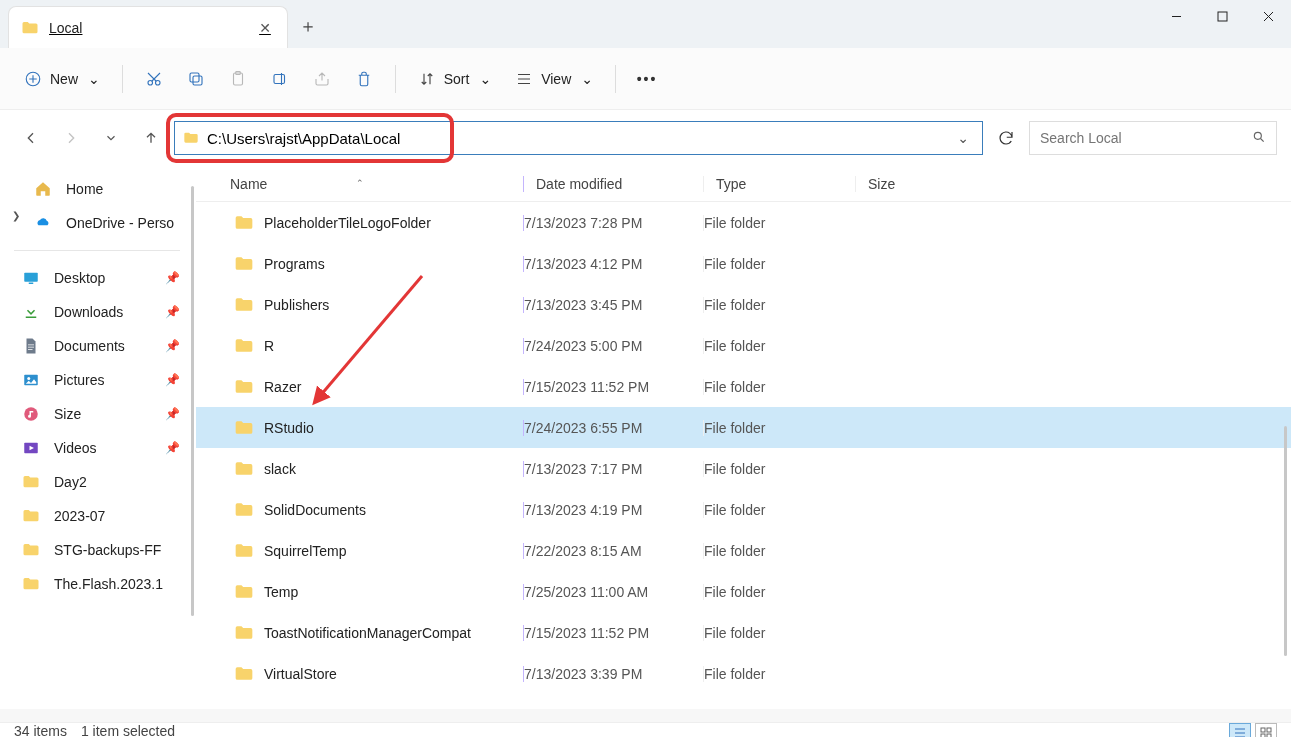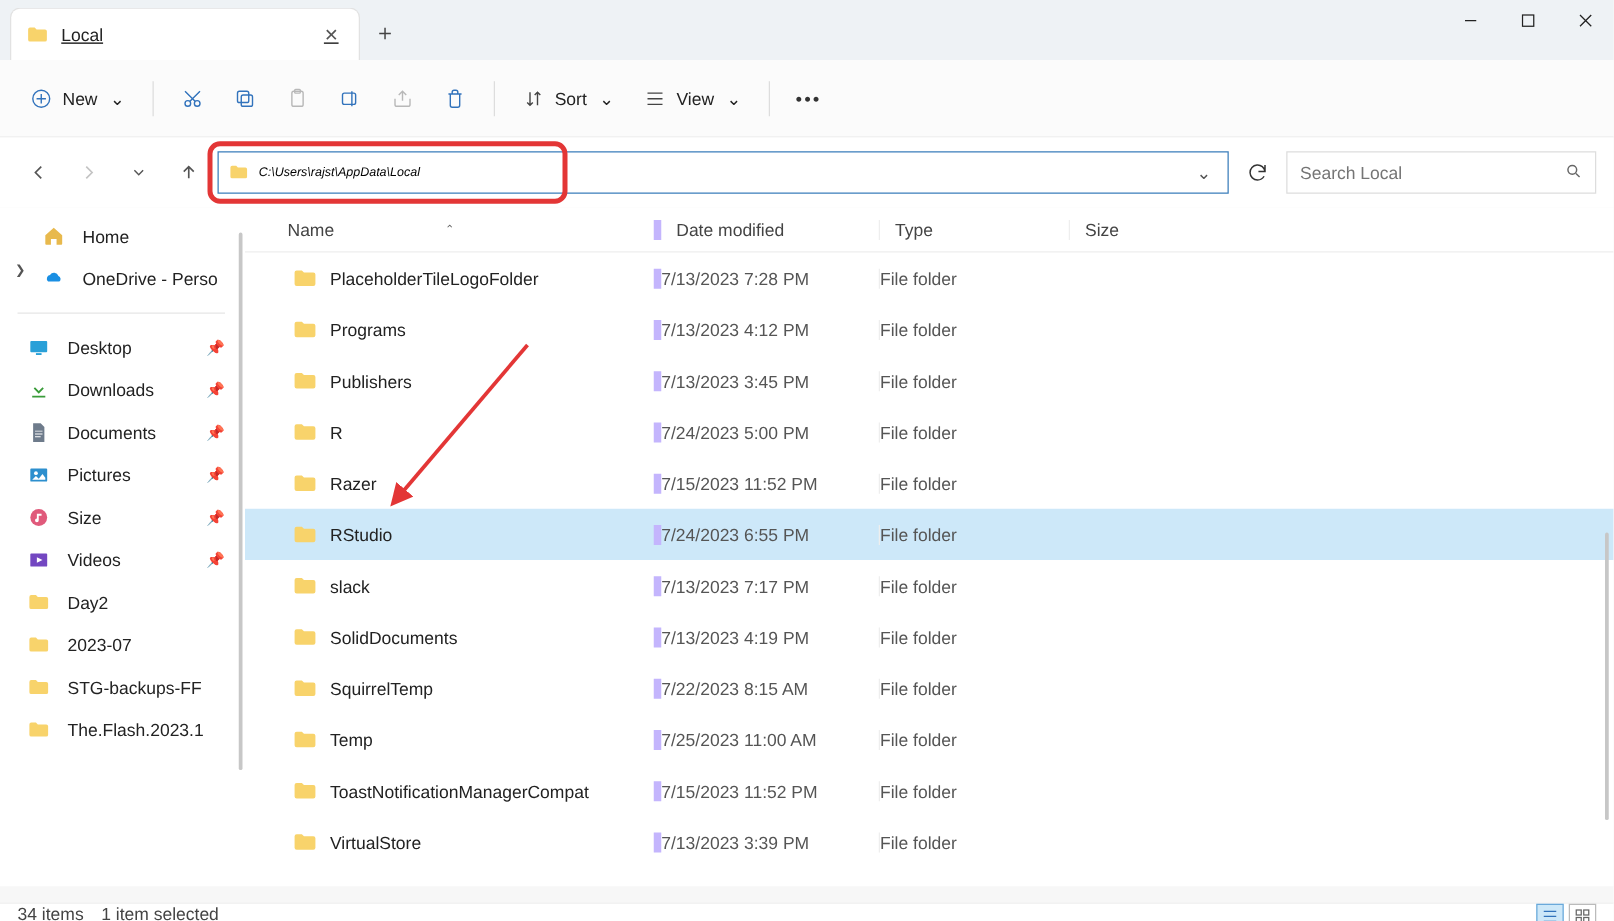--- a/index.html
+++ b/index.html
@@ -17,38 +17,38 @@
 .tb-btn { display:flex; align-items:center; gap:8px; height:36px; padding:0 10px; border-radius:4px; color:#3273bc; }
 .tb-btn.icon-only { padding:0; width:38px; justify-content:center; }
 .tb-btn span { color:#222; font-size:14px; }
 .sep { width:1px; height:28px; background:#ddd; margin:0 8px; }
 .chev { font-size:9px; color:#666; margin-left:2px; }
 .navrow { display:flex; align-items:center; height:56px; background:#fff; padding:0 14px; gap:6px; }
 .nav-btn { width:34px; height:34px; display:flex; align-items:center; justify-content:center; color:#555; border-radius:4px; }
 .addr-wrapper { flex:1; position:relative; }
 .highlight-box { position:absolute; top:-8px; left:-8px; right:calc(100% - 280px); bottom:-8px; border:4px solid #e33636; border-radius:10px; pointer-events:none; }
 .addr { display:flex; align-items:center; height:34px; border:1px solid #3a7dbb; background:#fff; padding:0 8px; width:100%; gap:8px; }
-.addr input { flex:1; border:none; outline:none; font-size:10px;font-style:italic; }
+.addr input { flex:1; border:none; outline:none; font-size:15px; }
 .addr-chev { width:22px; text-align:center; color:#555; }
 .refresh-btn { width:34px; height:34px; display:flex; align-items:center; justify-content:center; color:#333; }
 .search { display:flex; align-items:center; height:34px; border:1px solid #ddd; background:#fff; padding:0 10px; width:248px; }
 .search input { flex:1; border:none; outline:none; color:#666; }
 .main { display:flex; height:calc(737px - 48px - 62px - 56px - 28px); background:#fff; }
 .sidebar { width:196px; padding:6px 12px 6px 10px; overflow:hidden; position:relative; }
 .side-item { display:flex; align-items:center; gap:14px; height:34px; padding:0 4px 0 12px; border-radius:4px; color:#222; }
 .side-item.top { padding-left:24px; }
 .side-hr { height:1px; background:#e6e6e6; margin:10px 4px; }
 .pin { margin-left:auto; color:#999; font-size:12px; }
 .side-scroll-thumb { position:absolute; right:2px; top:20px; width:3px; height:430px; background:#c7c7c7; border-radius:2px; }
 .expander { position:absolute; left:12px; top:44px; color:#555; font-size:10px; }
 .filepane { flex:1; position:relative; overflow:hidden; }
 .col-head { display:flex; align-items:center; height:36px; border-bottom:1px solid #eee; color:#444; font-size:13px; }
 .col-head > div { padding:0 12px; display:flex; align-items:center; gap:6px; }
 .c-name { width:327px; padding-left:34px !important; position:relative; }
-.c-date { width:180px; border-left:6px solid #c4b5fd;}
+.c-date { width:180px; border-left:1px solid #c4b5fd;}
 .c-type { width:152px; border-left:1px solid #eee;}
 .c-size { width:96px; border-left:1px solid #eee;}
 .sort-ind { position:absolute; left:160px; top:2px; font-size:9px; color:#666; }
 .rows { position:relative; }
 .row { display:flex; align-items:center; height:41px; }
 .row.selected { background:#cde8f9; }
 .row .c-name { display:flex; align-items:center; gap:10px; }
 .row .c-name .fold-icon { width:20px; height:20px; margin-left:4px; }
 .row .txt { color:#222; font-size:14px; }
 .row .c-date .txt, .row .c-type .txt { color:#555; }

